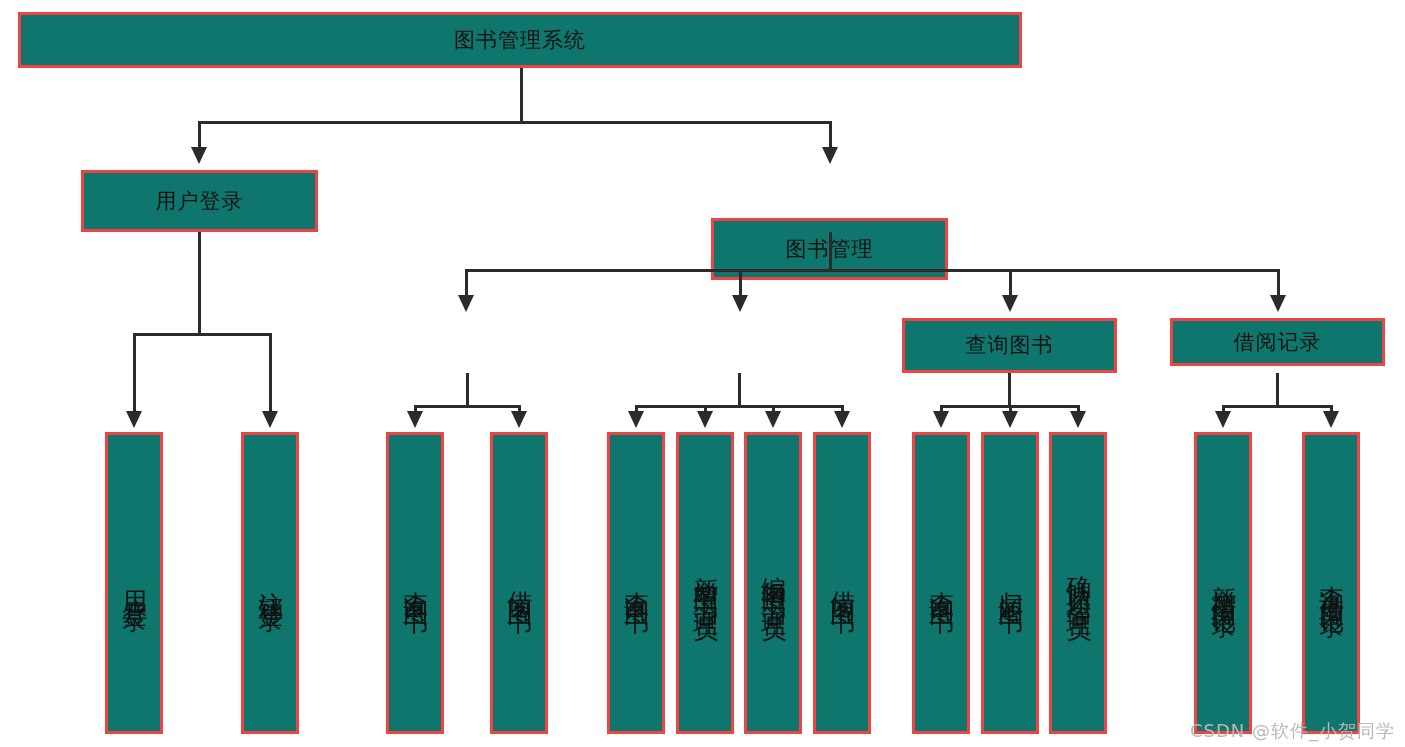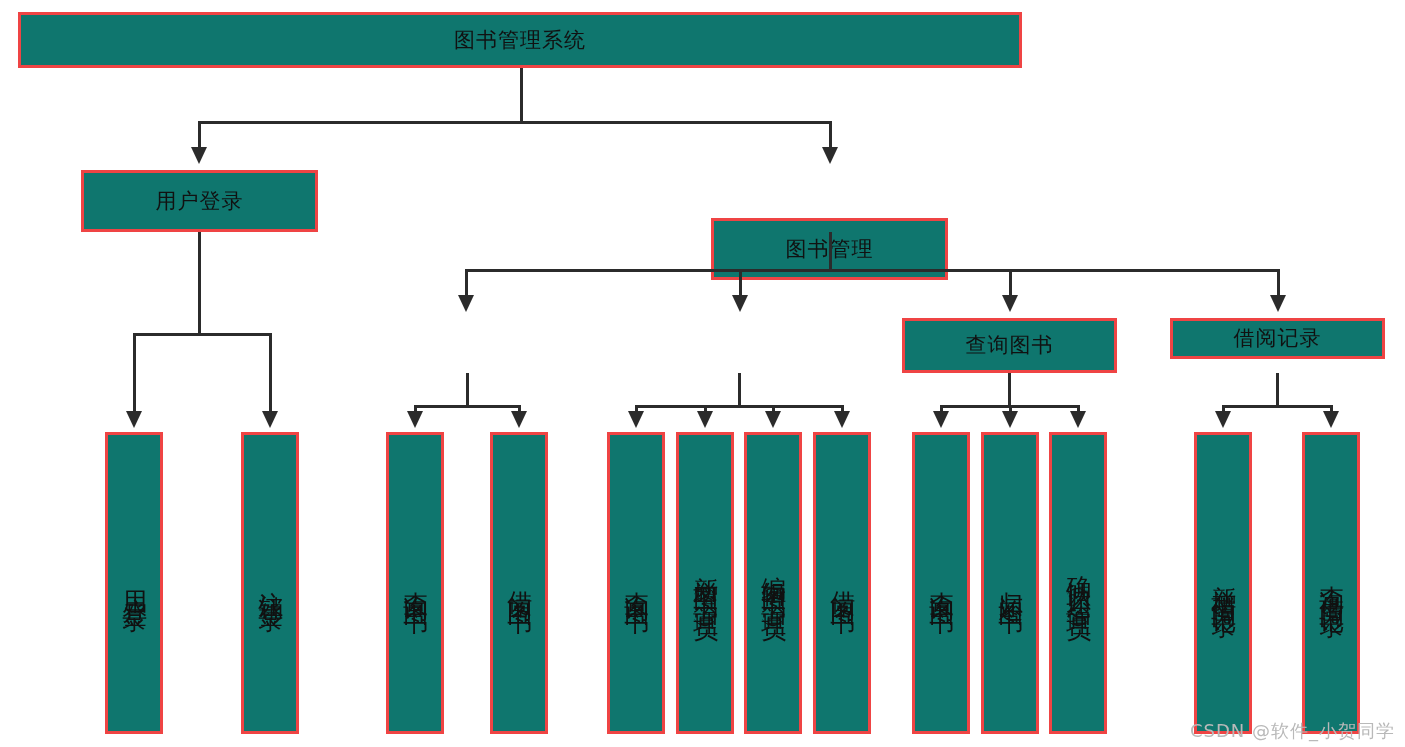--- a/index.html
+++ b/index.html
@@ -123,21 +123,21 @@
   <div class="vline" style="left:739px;top:269px;width:3px;height:28px;"></div>
   <div class="arrow" style="left:732px;top:295px;"></div>
   <div class="vline" style="left:1009px;top:269px;width:3px;height:28px;"></div>
   <div class="arrow" style="left:1002px;top:295px;"></div>
   <div class="vline" style="left:1277px;top:269px;width:3px;height:28px;"></div>
   <div class="arrow" style="left:1270px;top:295px;"></div>
 
   <div class="node horiz" style="left:902px;top:318px;width:215px;height:55px;">
     <span class="label">查询图书</span>
   </div>
-  <div class="node horiz" style="left:1170px;top:318px;width:215px;height:41px;">
+  <div class="node horiz" style="left:1170px;top:318px;width:215px;height:48px;">
     <span class="label">借阅记录</span>
   </div>
 
   <div class="vline" style="left:466px;top:373px;width:3px;height:35px;"></div>
   <div class="hline" style="left:414px;top:405px;width:107px;height:3px;"></div>
   <div class="vline" style="left:414px;top:405px;width:3px;height:8px;"></div>
   <div class="arrow" style="left:407px;top:411px;"></div>
   <div class="vline" style="left:518px;top:405px;width:3px;height:8px;"></div>
   <div class="arrow" style="left:511px;top:411px;"></div>
 

